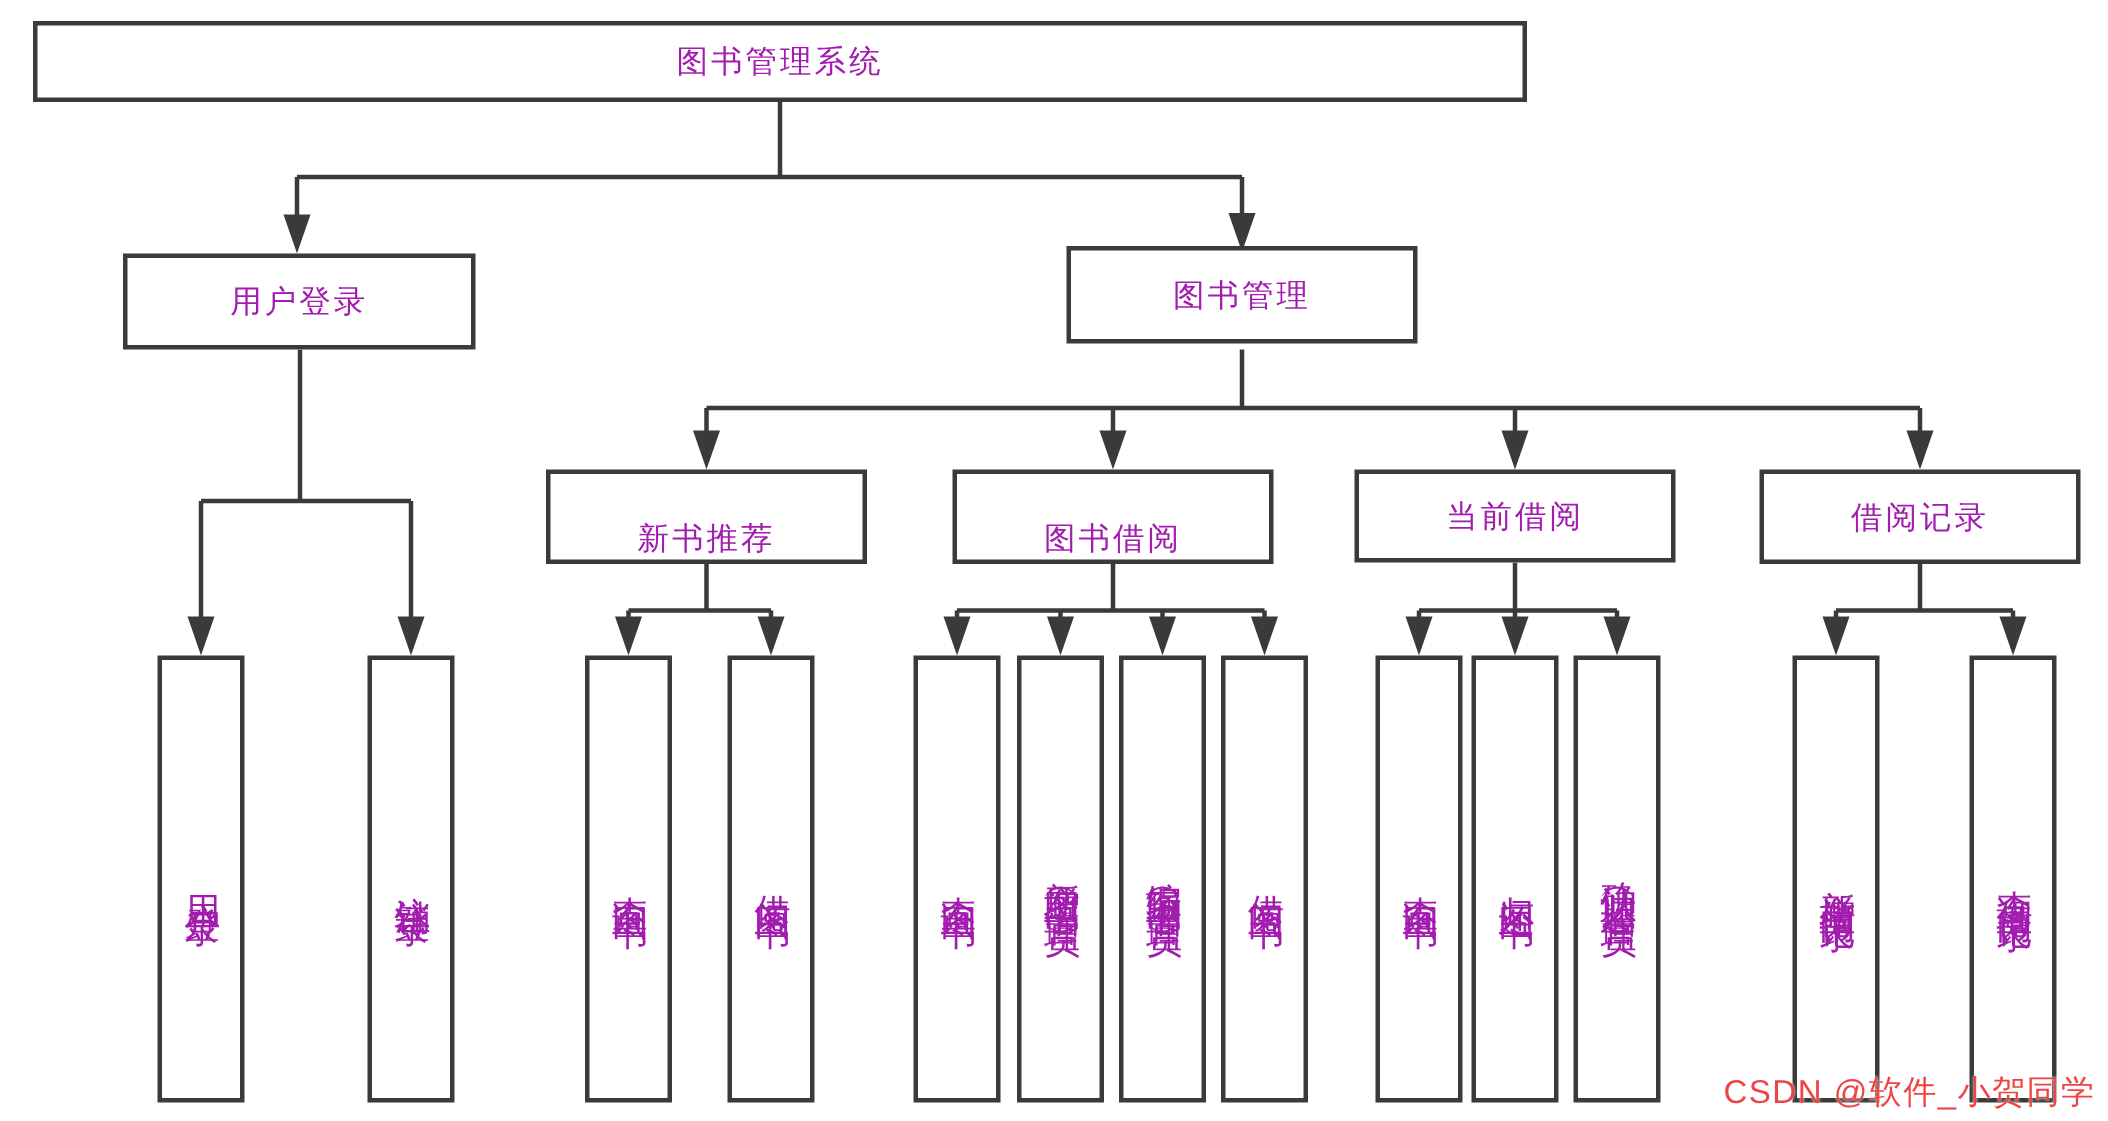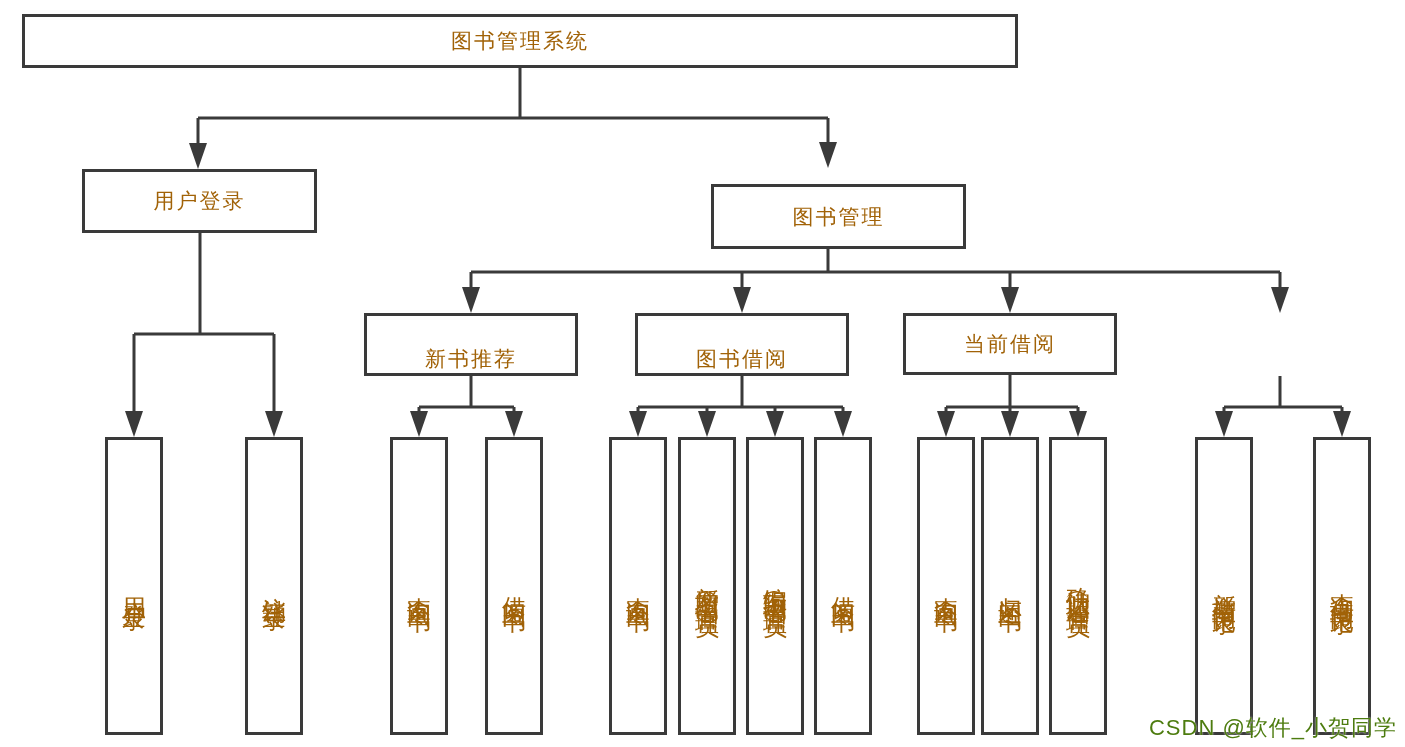--- a/index.html
+++ b/index.html
@@ -23,21 +23,21 @@
     height: 747px;
   }
   .node {
     position: absolute;
     box-sizing: border-box;
     border: 3px solid #3a3a3a;
     background: #ffffff;
     display: flex;
     align-items: center;
     justify-content: center;
-    color: #a16207;
+    color: #a21caf;
   }
   .node.h {
     font-size: 21px;
     letter-spacing: 2px;
   }
   .node.root {
     left: 22px; top: 14px; width: 996px; height: 54px;
     font-size: 21px;
     letter-spacing: 2px;
   }
@@ -52,28 +52,28 @@
     font-size: 24px;
     letter-spacing: 4px;
     line-height: 1;
     white-space: nowrap;
   }
   .watermark {
     position: absolute;
     right: 8px;
     bottom: 4px;
     font-size: 22px;
-    color: #4d7c0f;
+    color: #ef4444;
     letter-spacing: 1px;
     text-shadow: 0 0 2px #ffffff;
     z-index: 5;
   }
   
   #node-user-login      { left: 82px;  top: 169px; width: 235px; height: 64px; }
-  #node-book-management { left: 711px; top: 184px; width: 255px; height: 65px; }
+  #node-book-management { left: 711px; top: 164px; width: 234px; height: 65px; }
   
   #node-new-book-recommendation { left: 364px;  top: 313px; width: 214px; height: 63px; align-items: flex-end; }
   #node-book-borrowing          { left: 635px;  top: 313px; width: 214px; height: 63px; align-items: flex-end; }
   #node-current-borrowing       { left: 903px;  top: 313px; width: 214px; height: 62px; }
   #node-borrowing-records       { left: 1173px; top: 313px; width: 214px; height: 63px; }
   
   #leaf-user-login          { left: 105px; }
   #leaf-logout-login        { left: 245px; }
   #leaf-query-books-rec     { left: 390px; }
   #leaf-borrow-books-rec    { left: 485px; }
@@ -145,20 +145,23 @@
 
   <div class="node h" id="node-new-book-recommendation">
     <span>新书推荐</span>
   </div>
   <div class="node h" id="node-book-borrowing">
     <span>图书借阅</span>
   </div>
   <div class="node h" id="node-current-borrowing">
     <span>当前借阅</span>
   </div>
+  <div class="node h" id="node-borrowing-records">
+    <span>借阅记录</span>
+  </div>
 
   <div class="node leaf" id="leaf-user-login">
     <span class="vtext">用户登录</span>
   </div>
   <div class="node leaf" id="leaf-logout-login">
     <span class="vtext">注销登录</span>
   </div>
 
   <div class="node leaf" id="leaf-query-books-rec">
     <span class="vtext">查询图书</span>

